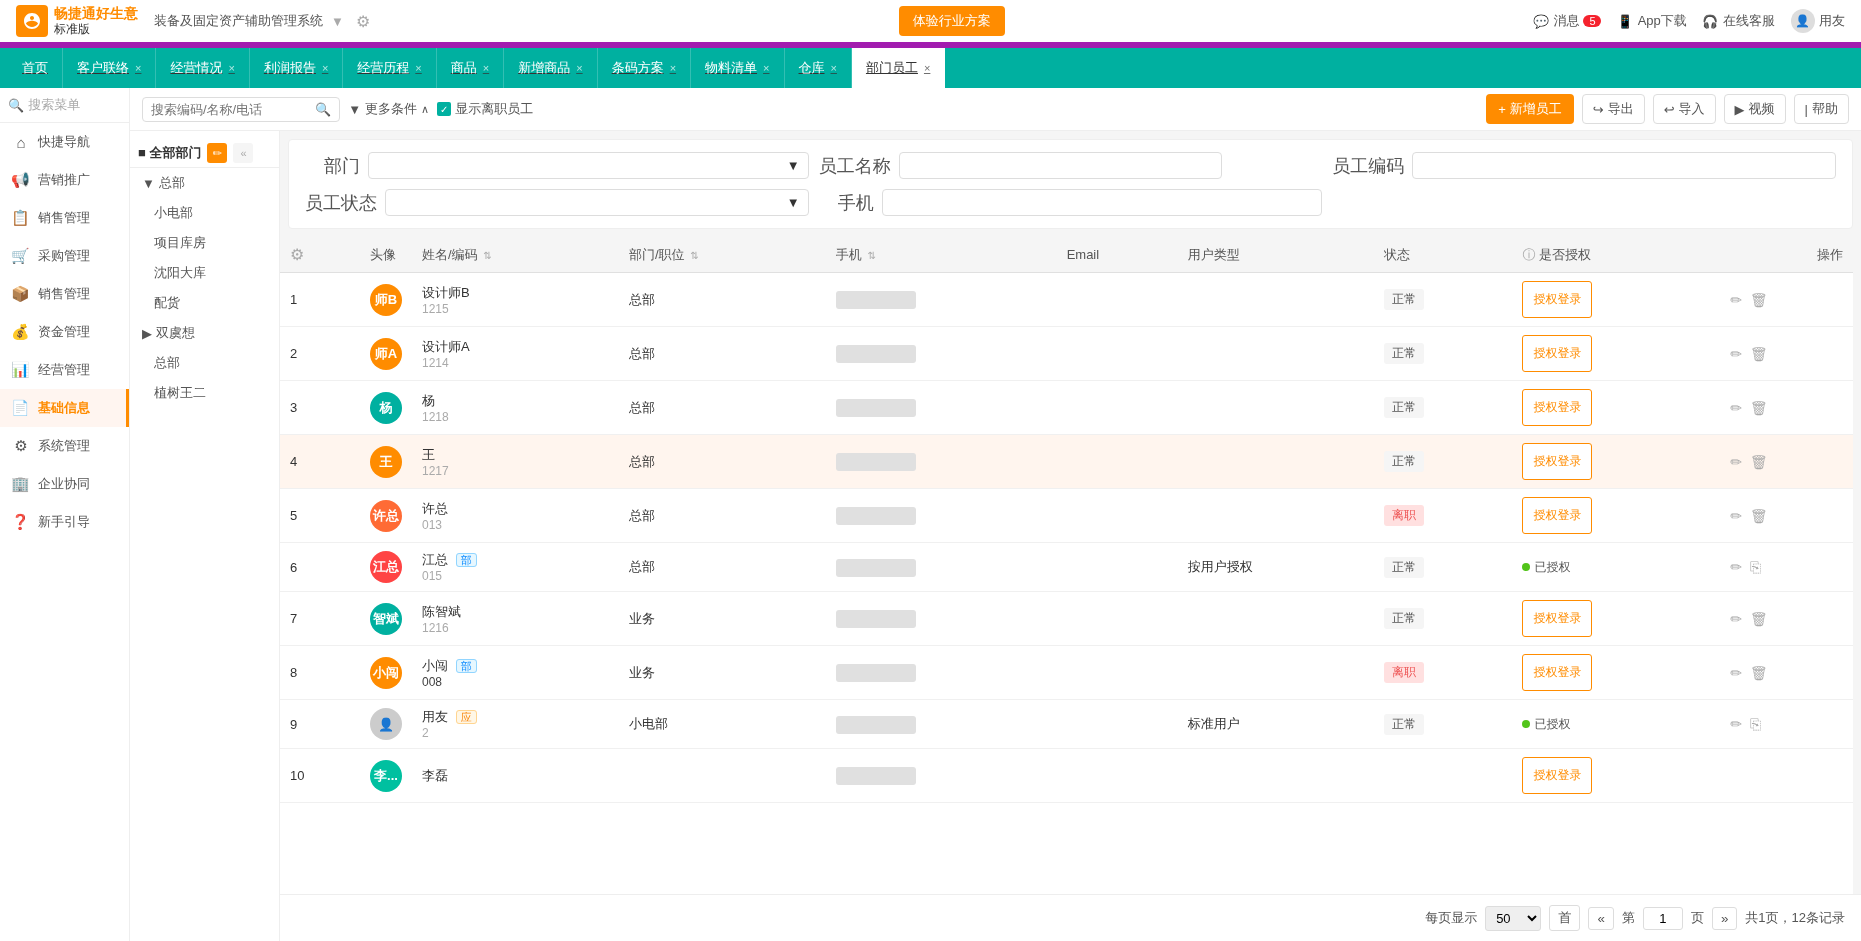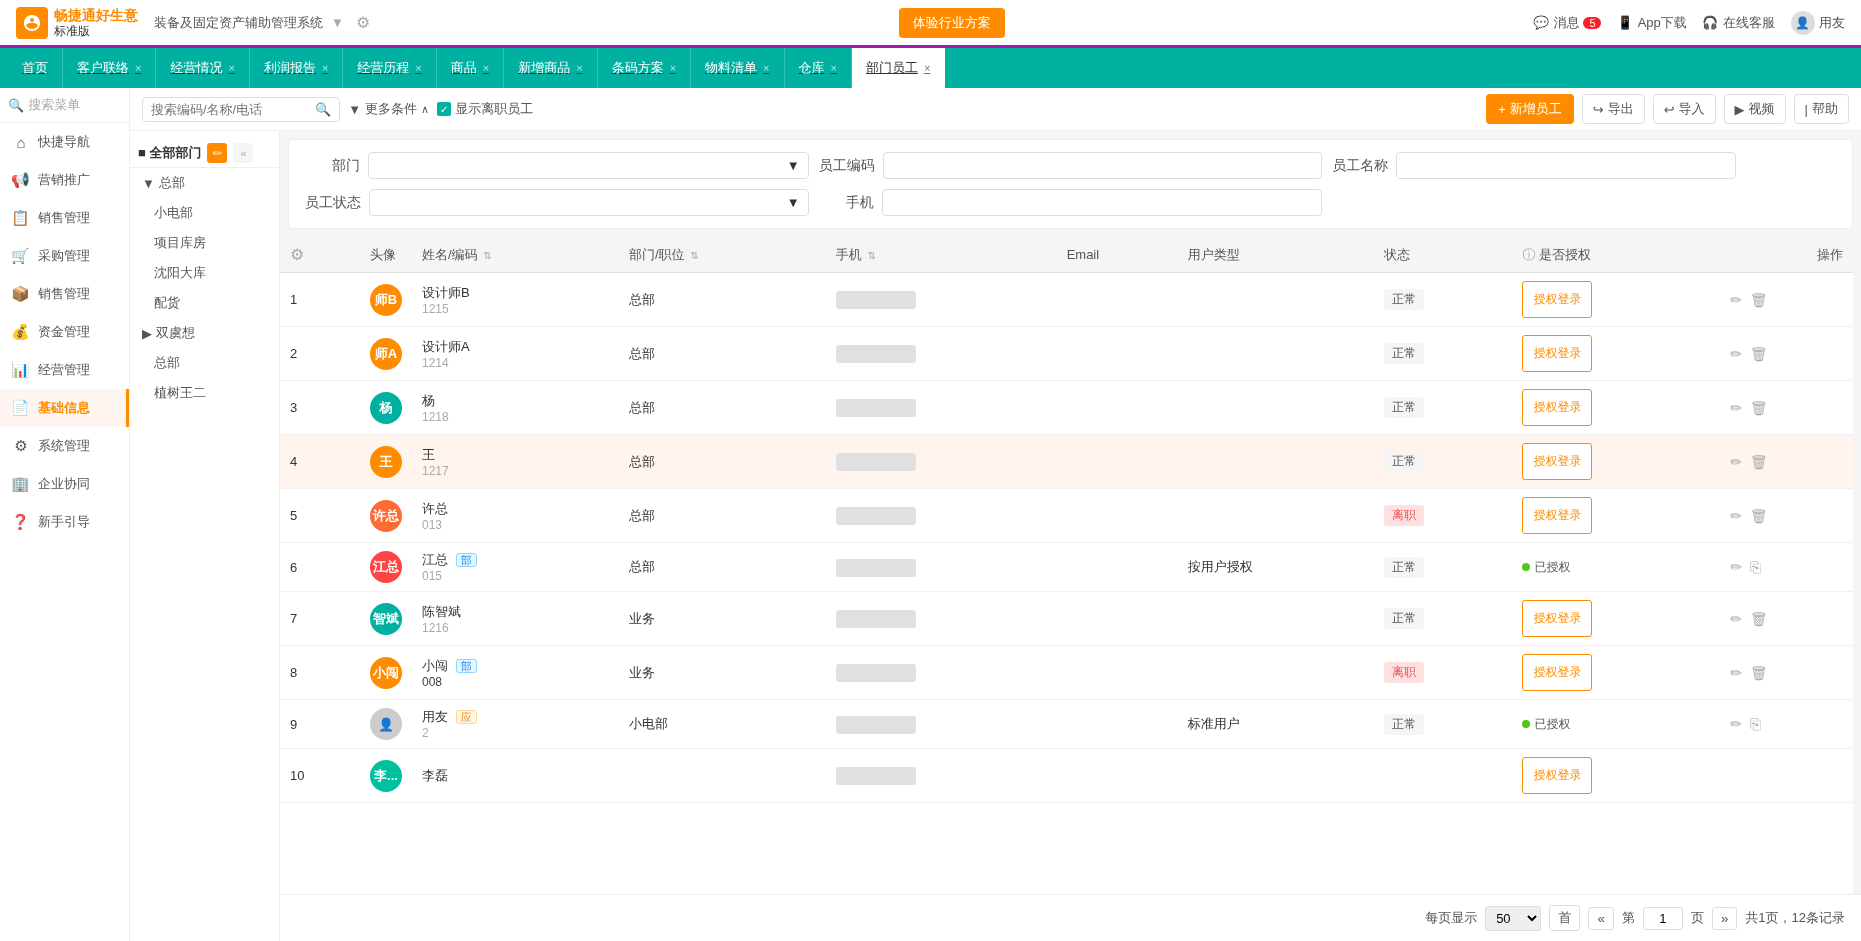--- a/index.html
+++ b/index.html
@@ -1,21 +1,21 @@
 <!DOCTYPE html>
 <html><head>
   <meta charset="utf-8">
   <style>
     * { box-sizing: border-box; margin: 0; padding: 0; }
     body { font-family: 'Microsoft YaHei', Arial, sans-serif; font-size: 13px; background: #f5f5f5; color: #333; }
 
     
     .top-bar {
       display: flex; align-items: center; justify-content: space-between;
-      background: #fff; height: 48px; padding: 0 16px; border-bottom: 3px solid #a21caf;
+      background: #fff; height: 48px; padding: 0 16px; border-bottom: 6px solid #a21caf;
     }
     .top-bar-left { display: flex; align-items: center; gap: 8px; }
     .brand-logo { display: flex; align-items: center; gap: 6px; }
     .brand-icon { width: 32px; height: 32px; background: #ff8c00; border-radius: 4px; display: flex; align-items: center; justify-content: center; }
     .brand-icon svg { width: 20px; height: 20px; fill: #fff; }
     .brand-text { font-size: 12px; color: #333; line-height: 1.3; }
     .brand-text .main { font-weight: bold; font-size: 14px; color: #ff8c00; }
     .system-title { font-size: 13px; color: #555; margin-left: 8px; }
     .top-bar-actions { display: flex; align-items: center; gap: 16px; font-size: 13px; color: #555; }
     .top-bar-actions .action-item { display: flex; align-items: center; gap: 4px; cursor: pointer; }
@@ -67,21 +67,21 @@
     .dept-tree { width: 150px; background: #fff; border-right: 1px solid #eee; overflow-y: auto; padding: 8px 0; flex-shrink: 0; }
     .dept-tree-item { padding: 6px 12px; cursor: pointer; color: #555; font-size: 13px; display: flex; align-items: center; gap: 4px; }
     .dept-tree-top { display: flex; align-items: center; padding: 4px 8px; border-bottom: 1px solid #eee; gap: 6px; }
     .dept-all-label { font-size: 13px; font-weight: bold; color: #333; }
     .dept-edit-icon { width: 20px; height: 20px; background: #ff8c00; border-radius: 3px; display: flex; align-items: center; justify-content: center; color: #fff; font-size: 11px; cursor: pointer; }
     .dept-collapse-btn { width: 20px; height: 20px; background: #f5f5f5; border-radius: 3px; display: flex; align-items: center; justify-content: center; color: #aaa; font-size: 11px; cursor: pointer; }
 
     
     .filter-form { background: #fff; border: 1px solid #eee; border-radius: 4px; padding: 12px 16px; margin: 8px; display: grid; grid-template-columns: 1fr 1fr 1fr; gap: 10px; align-items: center; position: relative; }
     .filter-field { display: flex; align-items: center; gap: 8px; }
-    .filter-label { color: #555; font-size: 14px; white-space: nowrap; min-width: 55px; text-align: right; }
+    .filter-label { color: #555; font-size: 18px; white-space: nowrap; min-width: 55px; text-align: right; }
     .filter-select { border: 1px solid #ddd; border-radius: 4px; padding: 5px 8px; font-size: 13px; flex: 1; display: flex; align-items: center; justify-content: space-between; cursor: pointer; background: #fff; }
     .filter-input { border: 1px solid #ddd; border-radius: 4px; padding: 5px 8px; font-size: 13px; flex: 1; outline: none; }
     .btn-query { background: #ff8c00; color: #fff; border: none; border-radius: 4px; padding: 5px 14px; cursor: pointer; font-size: 13px; }
     .btn-reset { background: #fff; color: #555; border: 1px solid #ddd; border-radius: 4px; padding: 5px 14px; cursor: pointer; font-size: 13px; }
 
     
     .table-wrap { flex: 1; overflow: auto; background: #fff; margin: 0 8px 0 0; }
     .data-table { width: 100%; border-collapse: collapse; font-size: 13px; }
     .data-table th { background: #f5f5f5; padding: 8px 10px; text-align: left; font-weight: normal; color: #555; border-bottom: 1px solid #e0e0e0; white-space: nowrap; }
     .data-table td { padding: 8px 10px; border-bottom: 1px solid #f0f0f0; color: #333; vertical-align: middle; }
@@ -301,26 +301,26 @@
       <div class="right-area">
 
         <div class="filter-form">
           <div class="filter-field">
             <span class="filter-label">部门</span>
             <div class="filter-select" style="min-width:200px;">
               <span></span>
               <span>▼</span>
             </div>
           </div>
+          <div class="filter-field" style="padding-right:100px;">
+            <span class="filter-label">员工名称</span>
+            <input class="filter-input" type="text" style="min-width: 200px;">
+          </div>
           <div class="filter-field">
             <span class="filter-label">员工编码</span>
-            <input class="filter-input" type="text" style="min-width: 200px;">
-          </div>
-          <div class="filter-field" style="padding-right:100px;">
-            <span class="filter-label">员工名称</span>
             <input class="filter-input" type="text" style="min-width: 200px;">
           </div>
           <div class="filter-field">
             <span class="filter-label">员工状态</span>
             <div class="filter-select" style="min-width:200px;">
               <span></span>
               <span>▼</span>
             </div>
           </div>
           <div class="filter-field">

